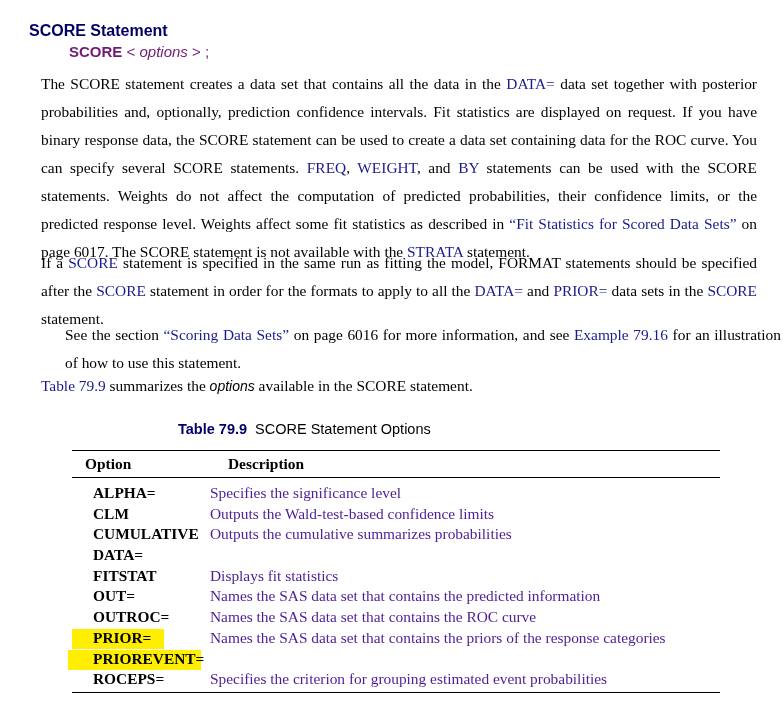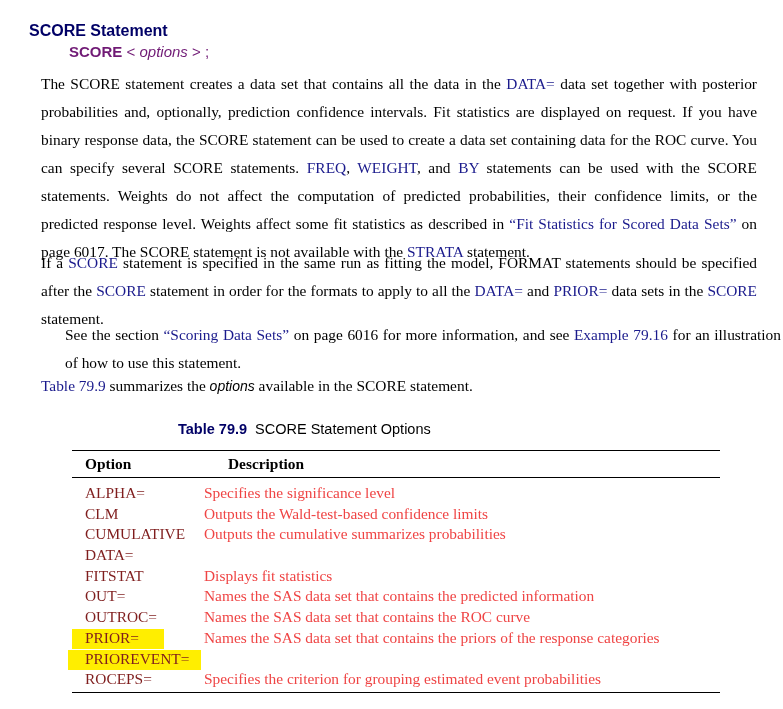--- a/index.html
+++ b/index.html
@@ -28,22 +28,22 @@
   }
   .caption .num { font-weight: bold; color: #000066; margin-right: 8px; }
   .tbl-rule-top { position: absolute; left: 72px; top: 450px; width: 648px; height: 0; border-top: 1.3px solid #000; }
   .tbl-rule-mid { position: absolute; left: 72px; top: 477px; width: 648px; height: 0; border-top: 1px solid #000; }
   .tbl-rule-bot { position: absolute; left: 72px; top: 692px; width: 648px; height: 0; border-top: 1.3px solid #000; }
   .hdr { position: absolute; top: 455px; font-family: "Liberation Serif", serif; font-weight: bold; font-size: 15.4px; }
   .hdr.opt { left: 85px; }
   .hdr.desc { left: 216px; margin-left: 12px; }
   .rows { position: absolute; left: 72px; top: 483px; width: 648px; }
   .row { position: relative; height: 20.7px; font-family: "Liberation Serif", serif; font-size: 15.4px; line-height: 20.7px; }
-  .row .o { position: absolute; left: 13px; color: #7f1d1d; }
-  .row .d { position: absolute; left: 132px; color: #ef4444; white-space: nowrap; }
+  .row .o { position: absolute; left: 21px; color: #000000; font-weight: bold; }
+  .row .d { position: absolute; left: 138px; color: #4c1d95; white-space: nowrap; }
   .hl { position: absolute; left: 0; top: 1px; height: 20px; background: #ffee00; }
 </style>
 </head>
 <body>
 
 <h1 class="heading">SCORE Statement</h1>
 
 <div class="syntax"><span class="kw">SCORE</span><span> &lt; </span><span class="opt">options</span><span> &gt; ;</span></div>
 
 <p class="para" style="top:70px;"><span>The SCORE statement creates a data set that contains all the data in the </span><span class="lnk">DATA=</span><span> data set together with posterior probabilities and, optionally, prediction confidence intervals. Fit statistics are displayed on request. If you have binary response data, the SCORE statement can be used to create a data set containing data for the ROC curve. You can specify several SCORE statements. </span><span class="lnk">FREQ</span><span>, </span><span class="lnk">WEIGHT</span><span>, and </span><span class="lnk">BY</span><span> statements can be used with the SCORE statements. Weights do not affect the computation of predicted probabilities, their confidence limits, or the predicted response level.  Weights affect some fit statistics as described in </span><span class="lnk">“Fit Statistics for Scored Data Sets”</span><span> on page 6017.  The SCORE statement is not available with the </span><span class="lnk">STRATA</span><span> statement.</span></p>

